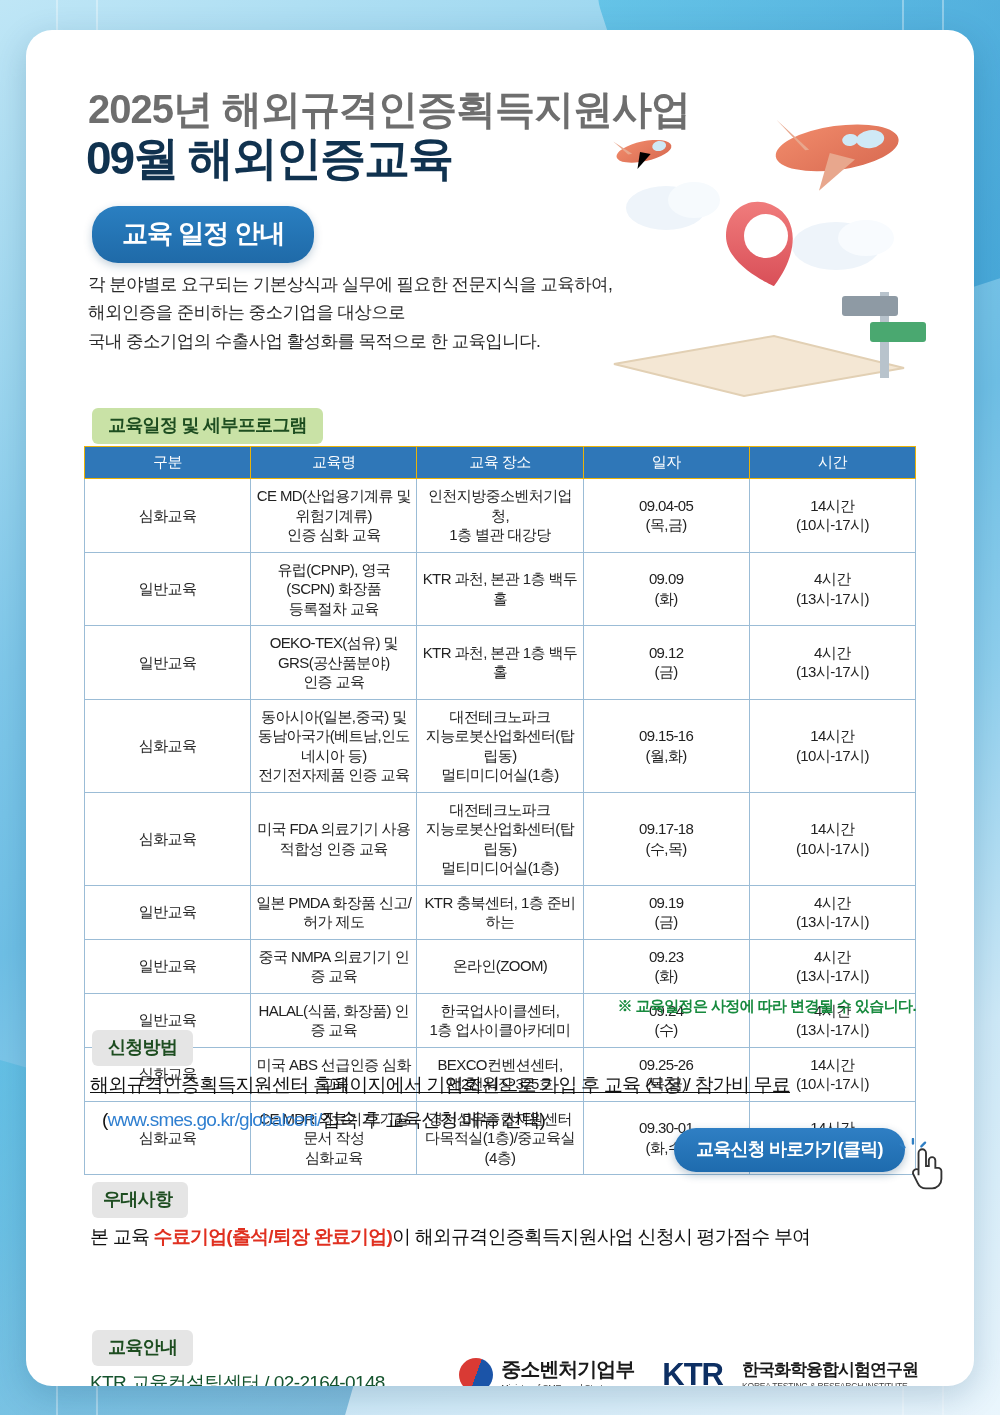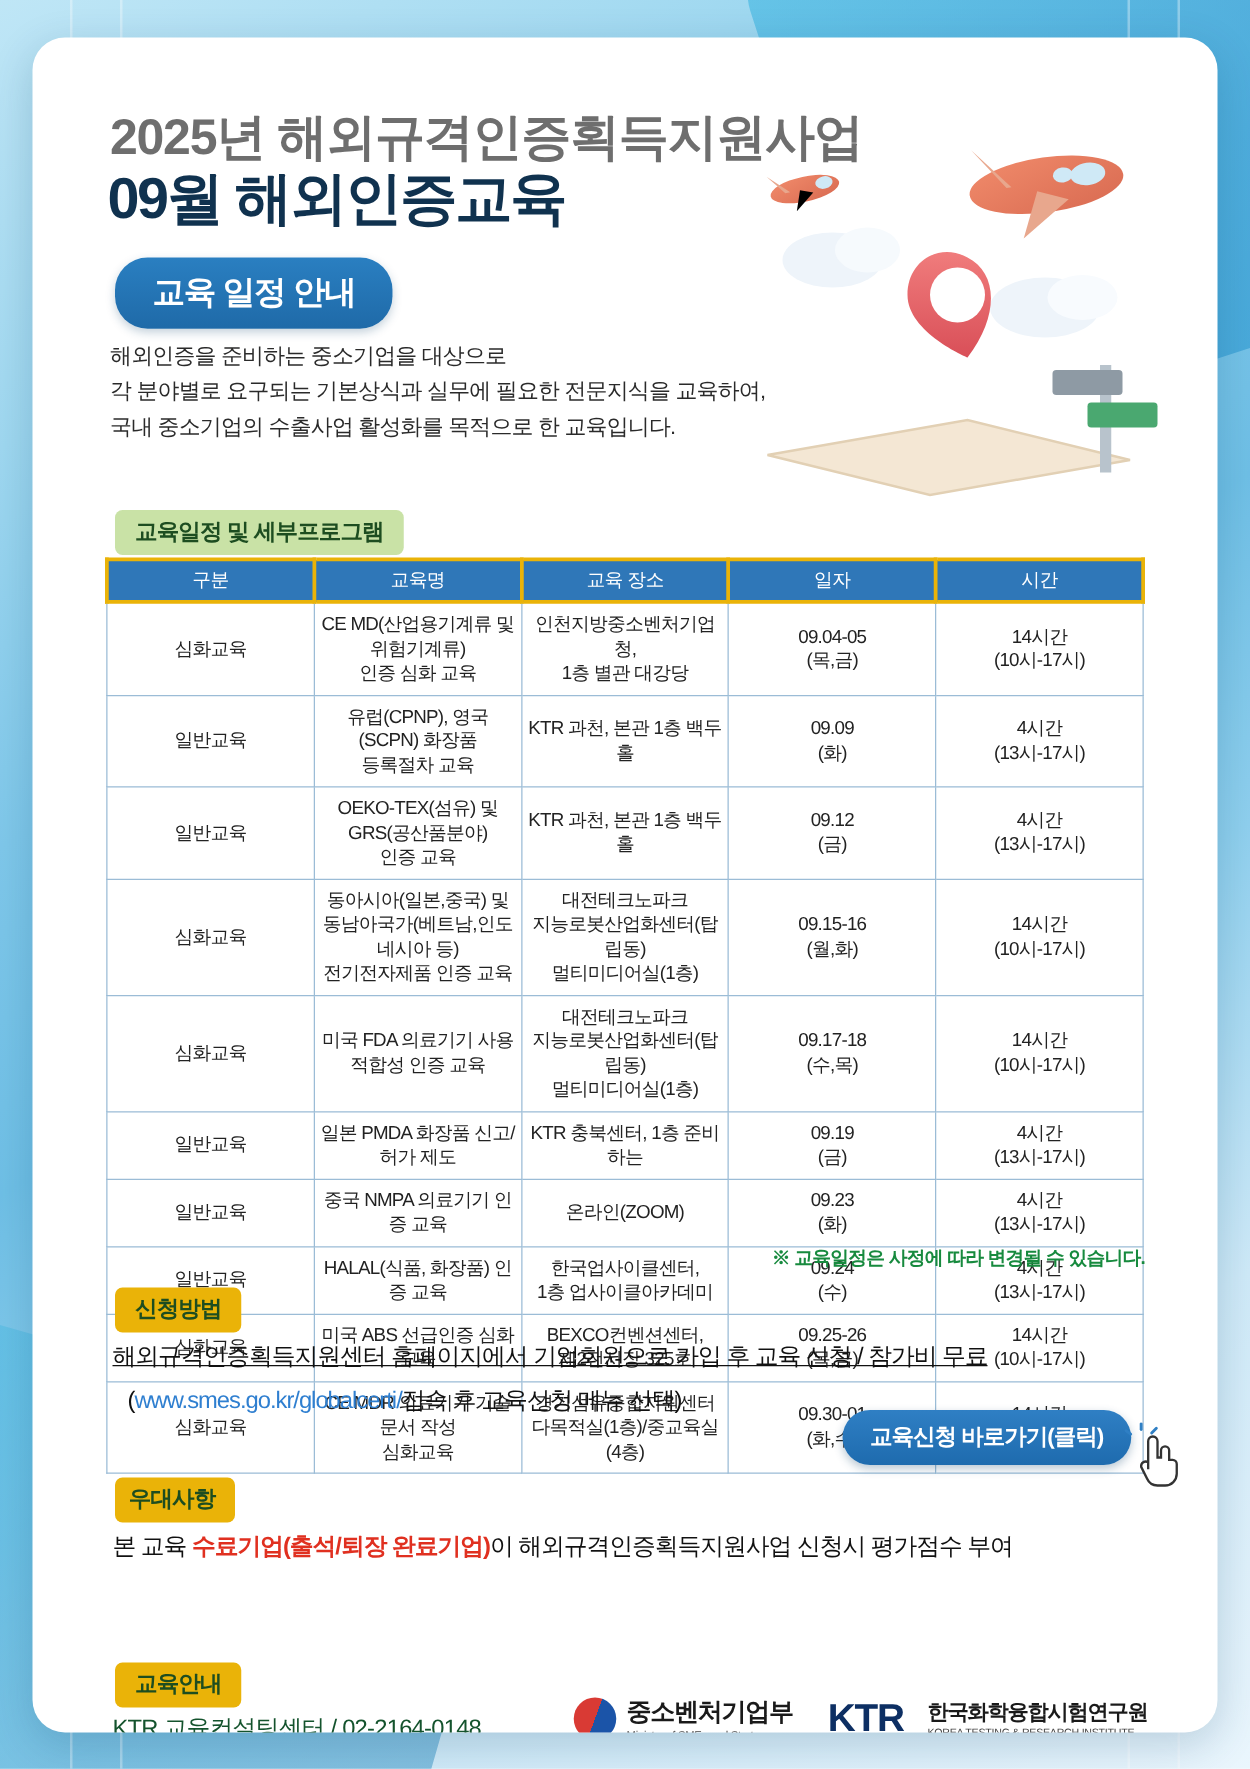--- a/index.html
+++ b/index.html
@@ -48,37 +48,37 @@
     padding:10px 30px 12px; border-radius:26px;
     box-shadow:0 3px 8px rgba(20,70,110,.25);
   }
   .intro {
     position:absolute; left:62px; top:240px;
     font-size:17.5px; line-height:1.62; color:#2a2a2a; letter-spacing:-.6px;
   }
 
   
   .tag-green {
-    position:absolute; background:#eab308; color:#1d4d20;
+    position:absolute; background:#e5e5e5; color:#1d4d20;
     font-size:18px; font-weight:bold; letter-spacing:-.7px;
     padding:5px 16px 7px; border-radius:6px;
   }
   .tag-green.t1 { left:66px; top:378px; background:#c9e2a6; }
   .tag-green.t2 { left:66px; top:1000px; }
   .tag-green.t3 { left:66px; top:1152px;padding-left:11px; }
   .tag-green.t4 { left:66px; top:1300px; }
 
   
   table.sched {
     position:absolute; left:58px; top:416px; width:832px;
     border-collapse:collapse; table-layout:fixed;
   }
   table.sched th {
     background:#2f77b8; color:#fff; font-size:15px; font-weight:normal;
-    padding:6px 2px; border:3px solid #eab308; letter-spacing:-.5px;
+    padding:6px 2px; border:1px solid #eab308; letter-spacing:-.5px;
   }
   table.sched td {
     border:1px solid #9bbcd6; font-size:15px; color:#222; text-align:center;
     padding:7px 4px; line-height:1.3; letter-spacing:-.6px; background:#fff;
   }
   table.sched td.c0 { width:98px; }
   table.sched td.c1 { width:264px; }
   table.sched td.c2 { width:245px; }
   table.sched td.c3 { width:110px; }
   table.sched td.c4 { width:115px; }
@@ -189,22 +189,22 @@
 
     <rect x="306" y="196" width="9" height="86" fill="#b8c3cc"></rect>
     <rect x="268" y="200" width="56" height="20" rx="3" fill="#8e9aa4"></rect>
     <rect x="296" y="226" width="56" height="20" rx="3" fill="#4aa870"></rect>
   </svg>
 
   <div class="hdr-sub">2025년 해외규격인증획득지원사업</div>
   <div class="hdr-main">09월 해외인증교육</div>
   <div class="pill-blue">교육 일정 안내</div>
   <div class="intro">
+    <div>각 분야별로 요구되는 기본상식과 실무에 필요한 전문지식을 교육하여,</div>
     <div>해외인증을 준비하는 중소기업을 대상으로</div>
-    <div>각 분야별로 요구되는 기본상식과 실무에 필요한 전문지식을 교육하여,</div>
     <div>국내 중소기업의 수출사업 활성화를 목적으로 한 교육입니다.</div>
   </div>
 
   <div class="tag-green t1">교육일정 및 세부프로그램</div>
   <table class="sched">
     <thead>
       <tr>
         <th>구분</th>
         <th>교육명</th>
         <th>교육 장소</th>

